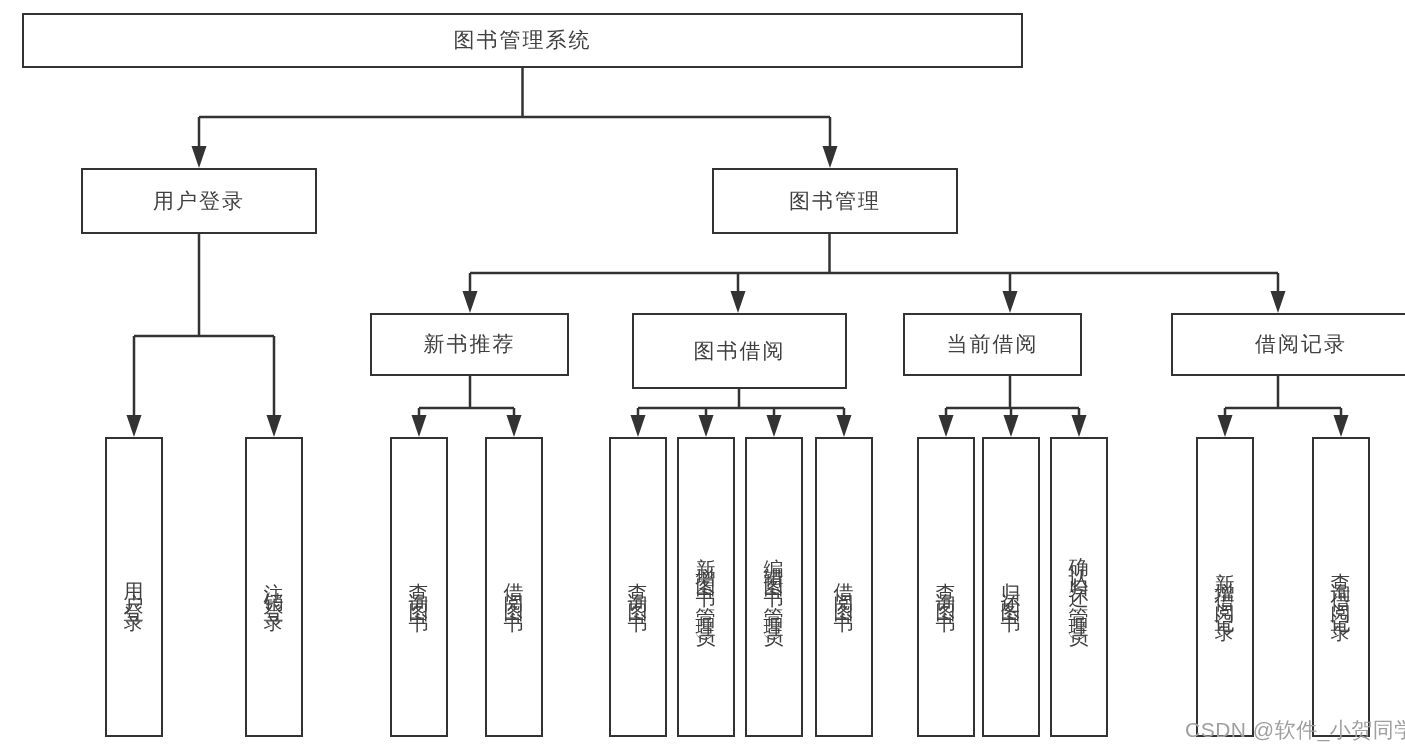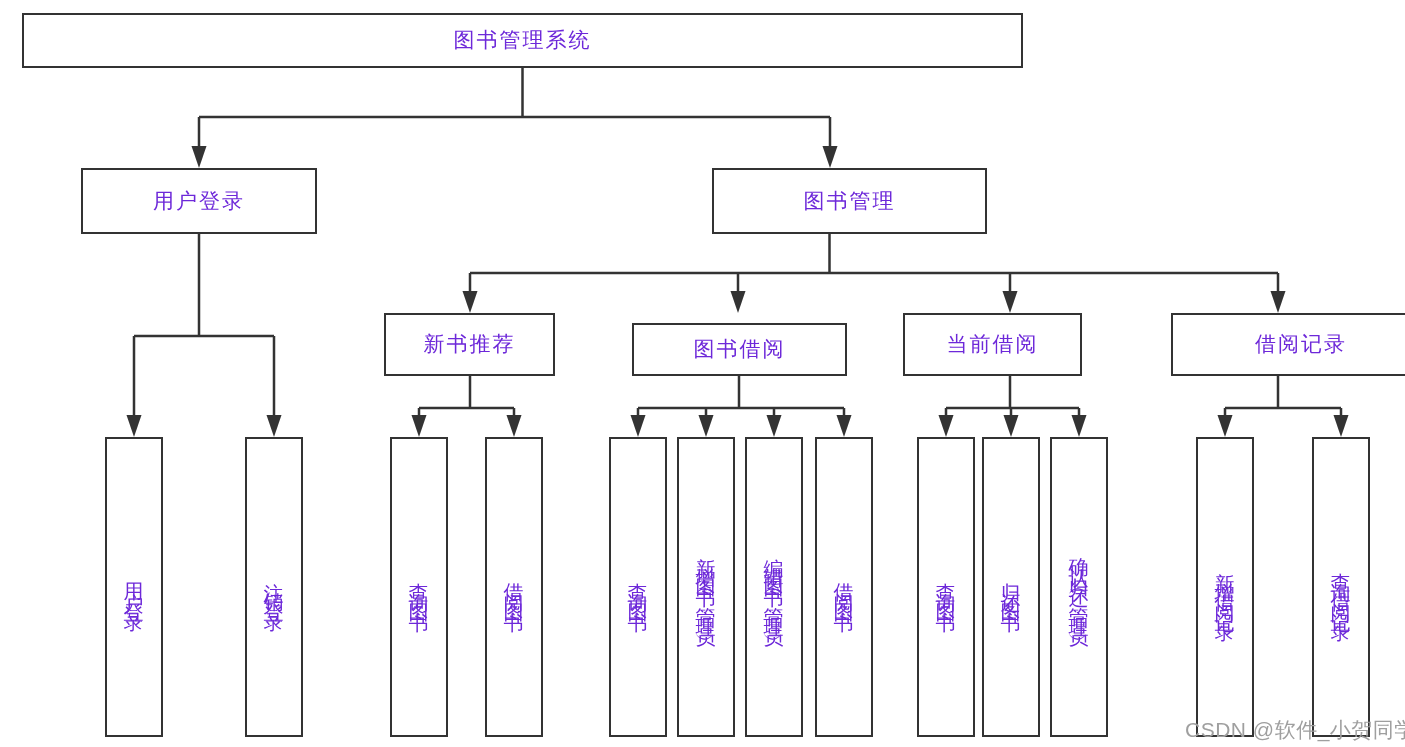--- a/index.html
+++ b/index.html
@@ -18,21 +18,21 @@
     pointer-events: none;
   }
   .box {
     position: absolute;
     box-sizing: border-box;
     border: 2.5px solid #333333;
     background: #ffffff;
     display: flex;
     align-items: center;
     justify-content: center;
-    color: #6d28d9;
+    color: #404040;
   }
   .box .lbl {
     font-size: 21px;
     line-height: 1.15;
     letter-spacing: 2px;
     white-space: nowrap;
   }
   .box.v .lbl {
     writing-mode: vertical-rl;
     text-orientation: mixed;
@@ -102,28 +102,28 @@
     </g>
   </svg>
 
   <div class="box h" style="left:22px;top:13px;width:1001px;height:55px">
     <span class="lbl">图书管理系统</span>
   </div>
 
   <div class="box h" style="left:81px;top:168px;width:236px;height:66px">
     <span class="lbl">用户登录</span>
   </div>
-  <div class="box h" style="left:712px;top:168px;width:275px;height:66px">
+  <div class="box h" style="left:712px;top:168px;width:246px;height:66px">
     <span class="lbl">图书管理</span>
   </div>
 
-  <div class="box h" style="left:384px;top:313px;width:171px;height:63px">
+  <div class="box h" style="left:370px;top:313px;width:199px;height:63px">
     <span class="lbl">新书推荐</span>
   </div>
-  <div class="box h" style="left:632px;top:323px;width:215px;height:53px">
+  <div class="box h" style="left:632px;top:313px;width:215px;height:76px">
     <span class="lbl">图书借阅</span>
   </div>
   <div class="box h" style="left:903px;top:313px;width:179px;height:63px">
     <span class="lbl">当前借阅</span>
   </div>
   <div class="box h" style="left:1171px;top:313px;width:260px;height:63px">
     <span class="lbl">借阅记录</span>
   </div>
 
   <div class="box v" style="left:105px;top:437px;width:58px;height:300px">

